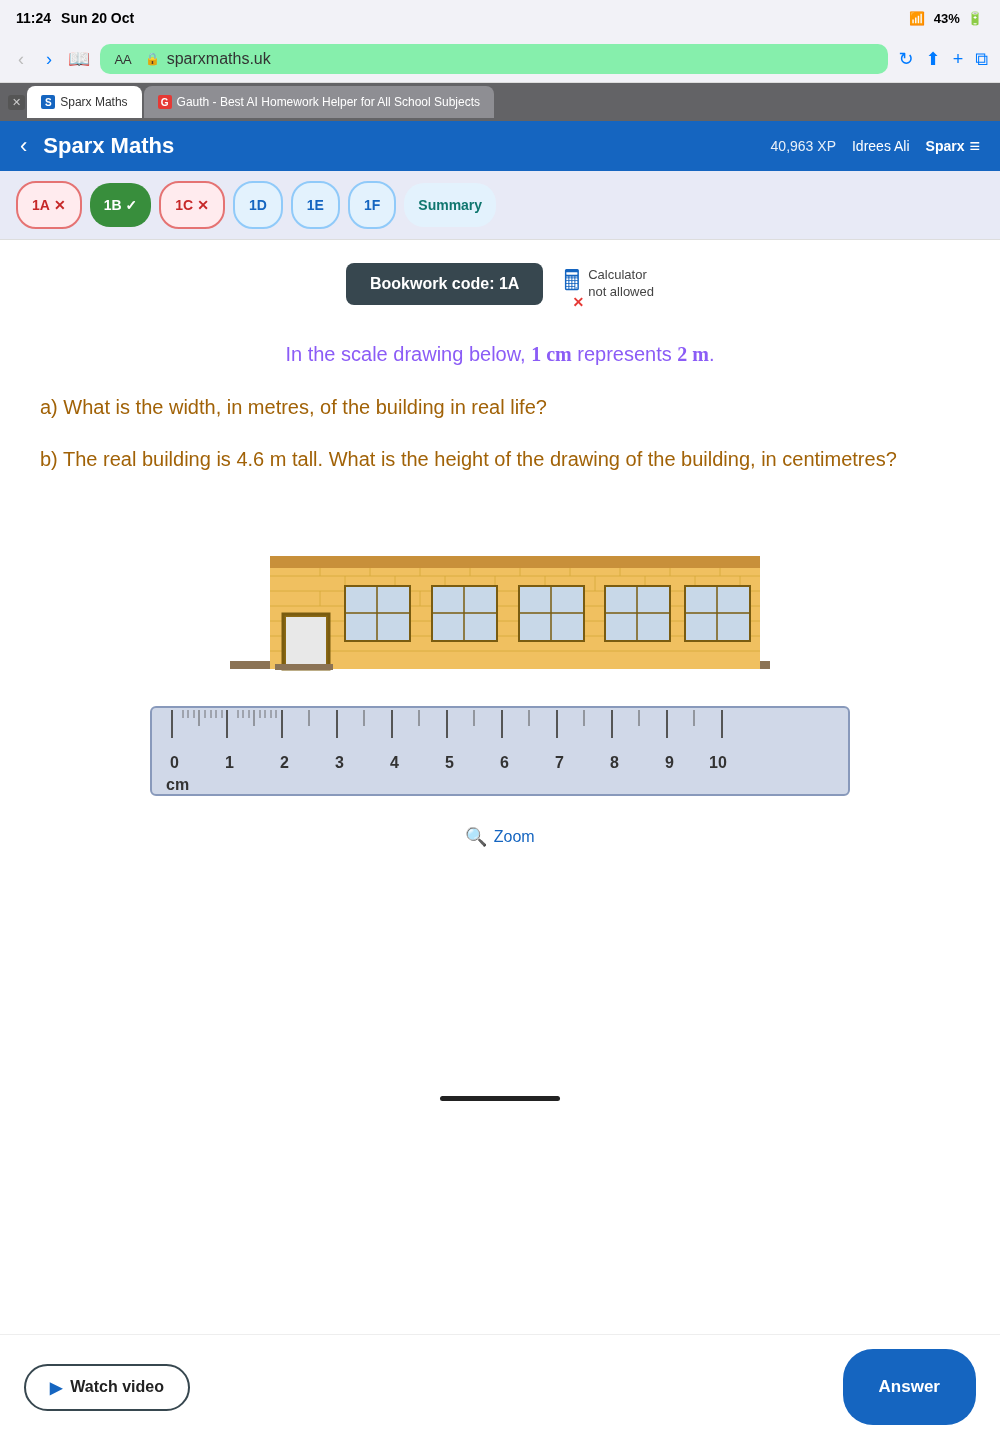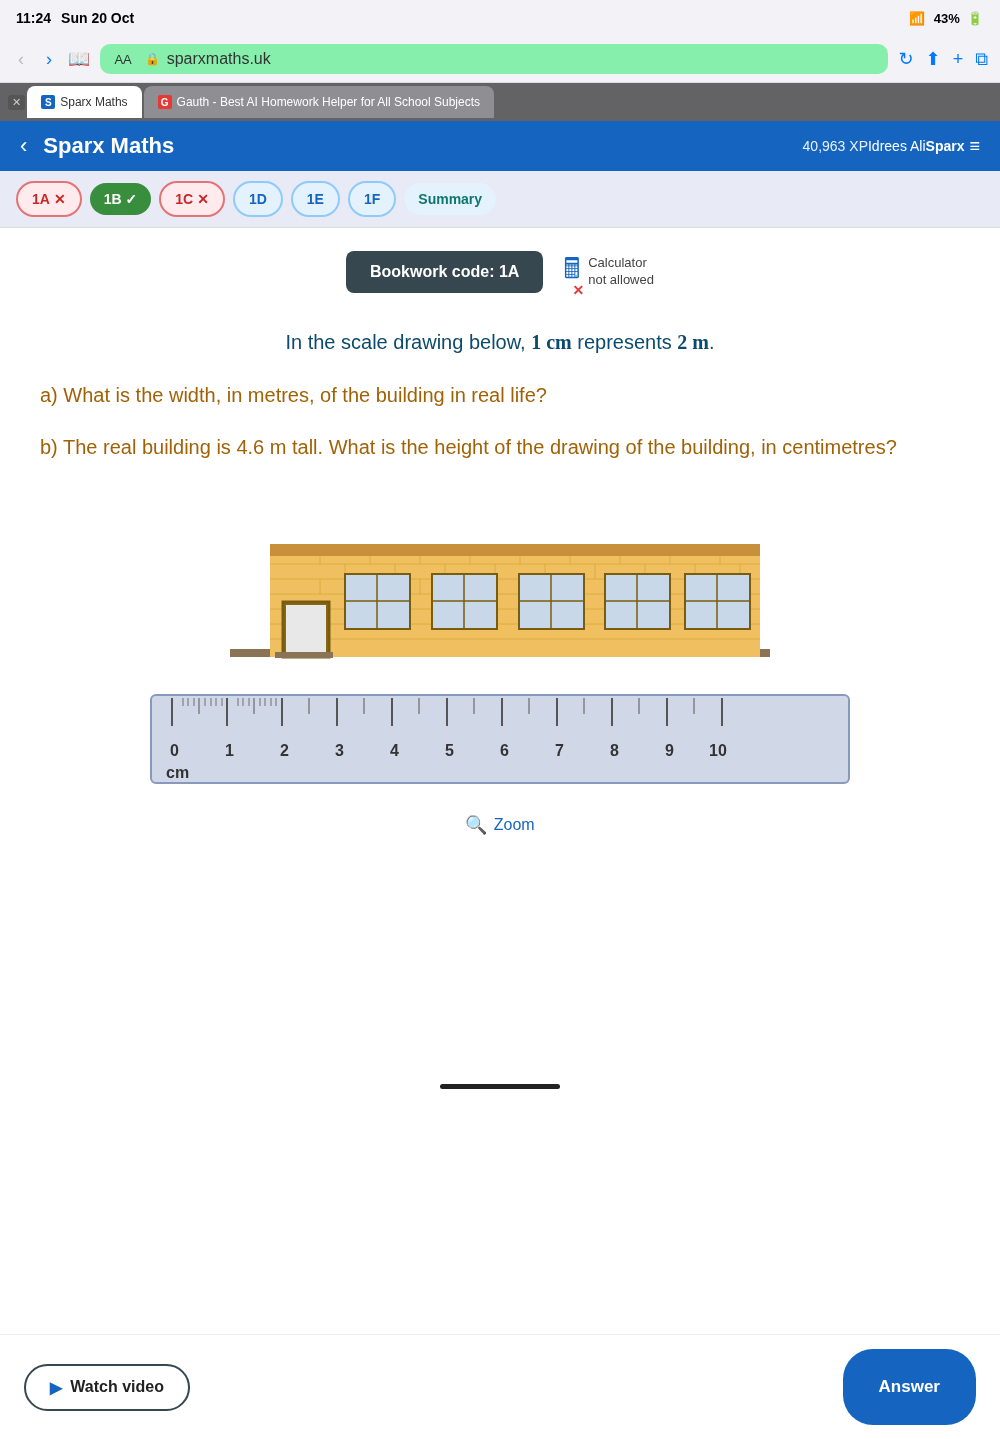--- a/index.html
+++ b/index.html
@@ -119,20 +119,21 @@
     }
     .app-title {
       font-size: 22px;
       font-weight: 700;
       color: #fff;
       flex: 1;
     }
     .header-right {
       display: flex;
       align-items: center;
+      gap: 16px;
       justify-content: space-between;
     }
     .xp-text { font-size: 14px; color: #fff; opacity: 0.9; }
     .user-name { font-size: 14px; color: #fff; font-weight: 500; }
     .menu-btn {
       font-size: 14px;
       color: #fff;
       font-weight: 700;
       background: none;
       border: none;
@@ -146,21 +147,21 @@
     
     .task-tabs {
       background: #e8eaf6;
       display: flex;
       align-items: center;
       padding: 10px 16px;
       gap: 8px;
       border-bottom: 1px solid #ddd;
     }
     .task-tab {
-      padding: 8px 14px;
+      padding: 14px 14px;
       border-radius: 20px;
       font-size: 14px;
       font-weight: 600;
       cursor: pointer;
       display: flex;
       align-items: center;
       gap: 4px;
       border: none;
     }
     .task-tab.wrong {
@@ -230,21 +231,21 @@
       color: #e53935;
       font-size: 14px;
       font-weight: 900;
     }
     .calc-text { font-size: 13px; color: #444; line-height: 1.3; }
 
     
     .question-block {
       margin: 20px 0;
       font-size: 20px;
-      color: #0c4a6e;
+      color: #8b5cf6;
       line-height: 1.6;
       text-align: center;
     }
     .question-block .math-bold {
       font-weight: 700;
       font-family: Georgia, serif;
     }
     .question-part {
       text-align: left;
       font-size: 20px;

